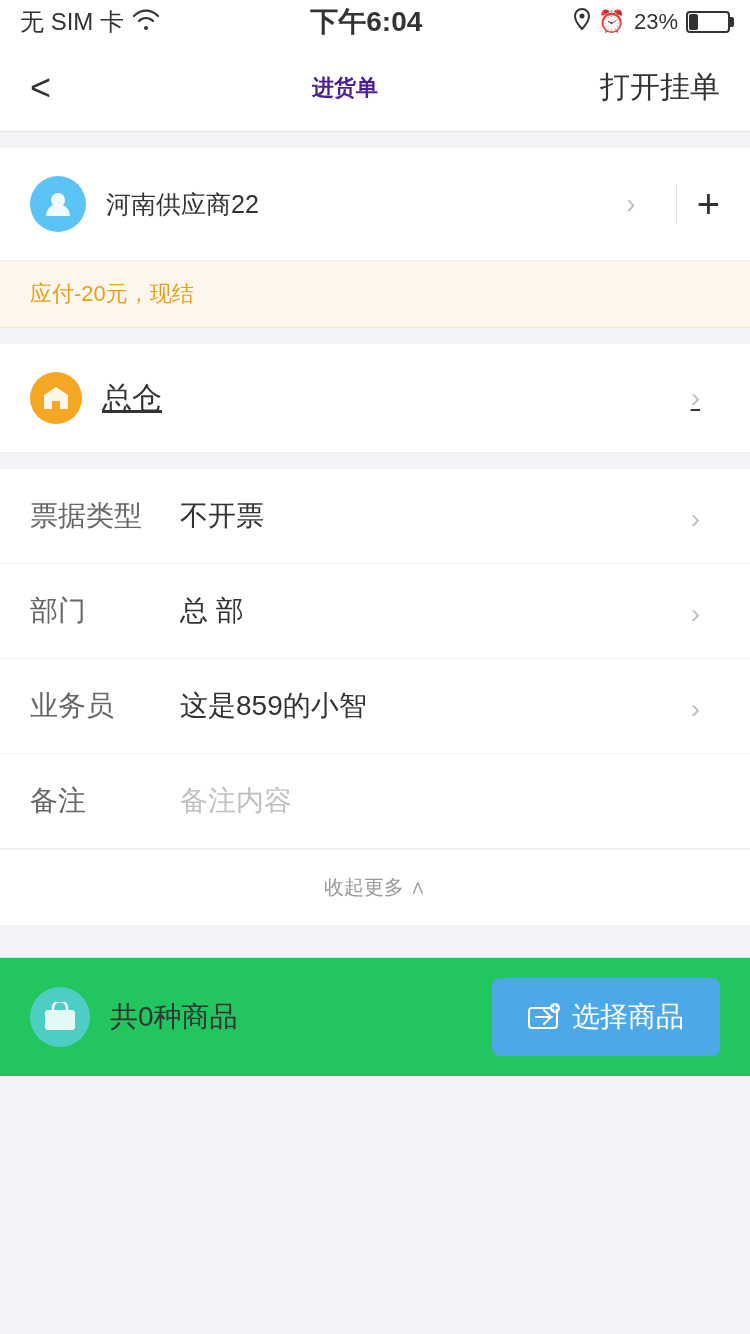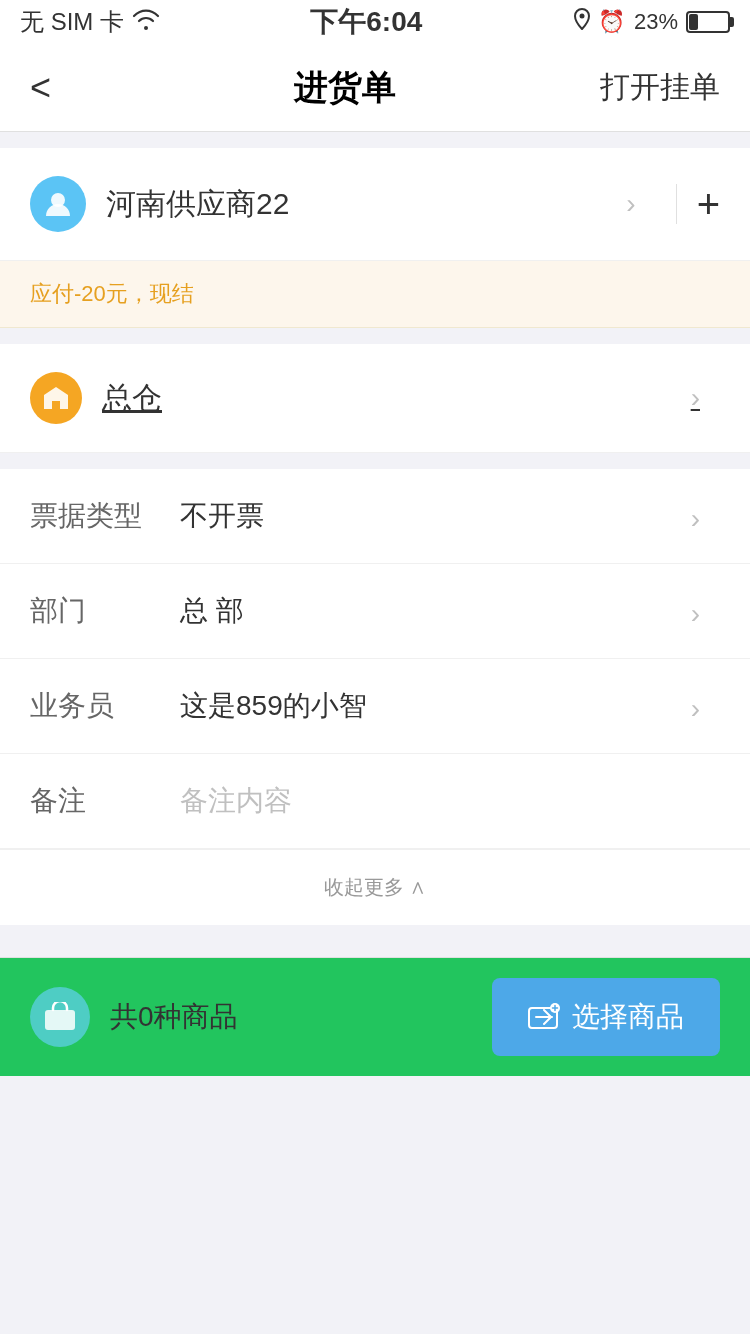--- a/index.html
+++ b/index.html
@@ -66,23 +66,23 @@
       padding: 0 30px;
       border-bottom: 1px solid #e0e0e0;
     }
     .nav-back {
       font-size: 36px;
       color: #333;
       cursor: pointer;
       width: 60px;
     }
     .nav-title {
-      font-size: 34px;
+      font-size: 22px;
       font-weight: 600;
-      color: #000000;
+      color: #4c1d95;
     }
     .nav-action {
       font-size: 30px;
       color: #333;
       cursor: pointer;
     }
 
     
     .divider-gray {
       height: 16px;
@@ -110,21 +110,21 @@
       background: #5bc4f5;
       display: flex;
       align-items: center;
       justify-content: center;
       margin-right: 20px;
       flex-shrink: 0;
     }
     .supplier-avatar svg { width: 32px; height: 32px; }
     .supplier-name {
       flex: 1;
-      font-size: 30px;
+      font-size: 25px;
       color: #333;
       font-weight: 500;
     }
     .chevron-right {
       color: #c0c0c0;
       font-size: 28px;
       margin-right: 20px;
     }
     .add-btn {
       font-size: 40px;

